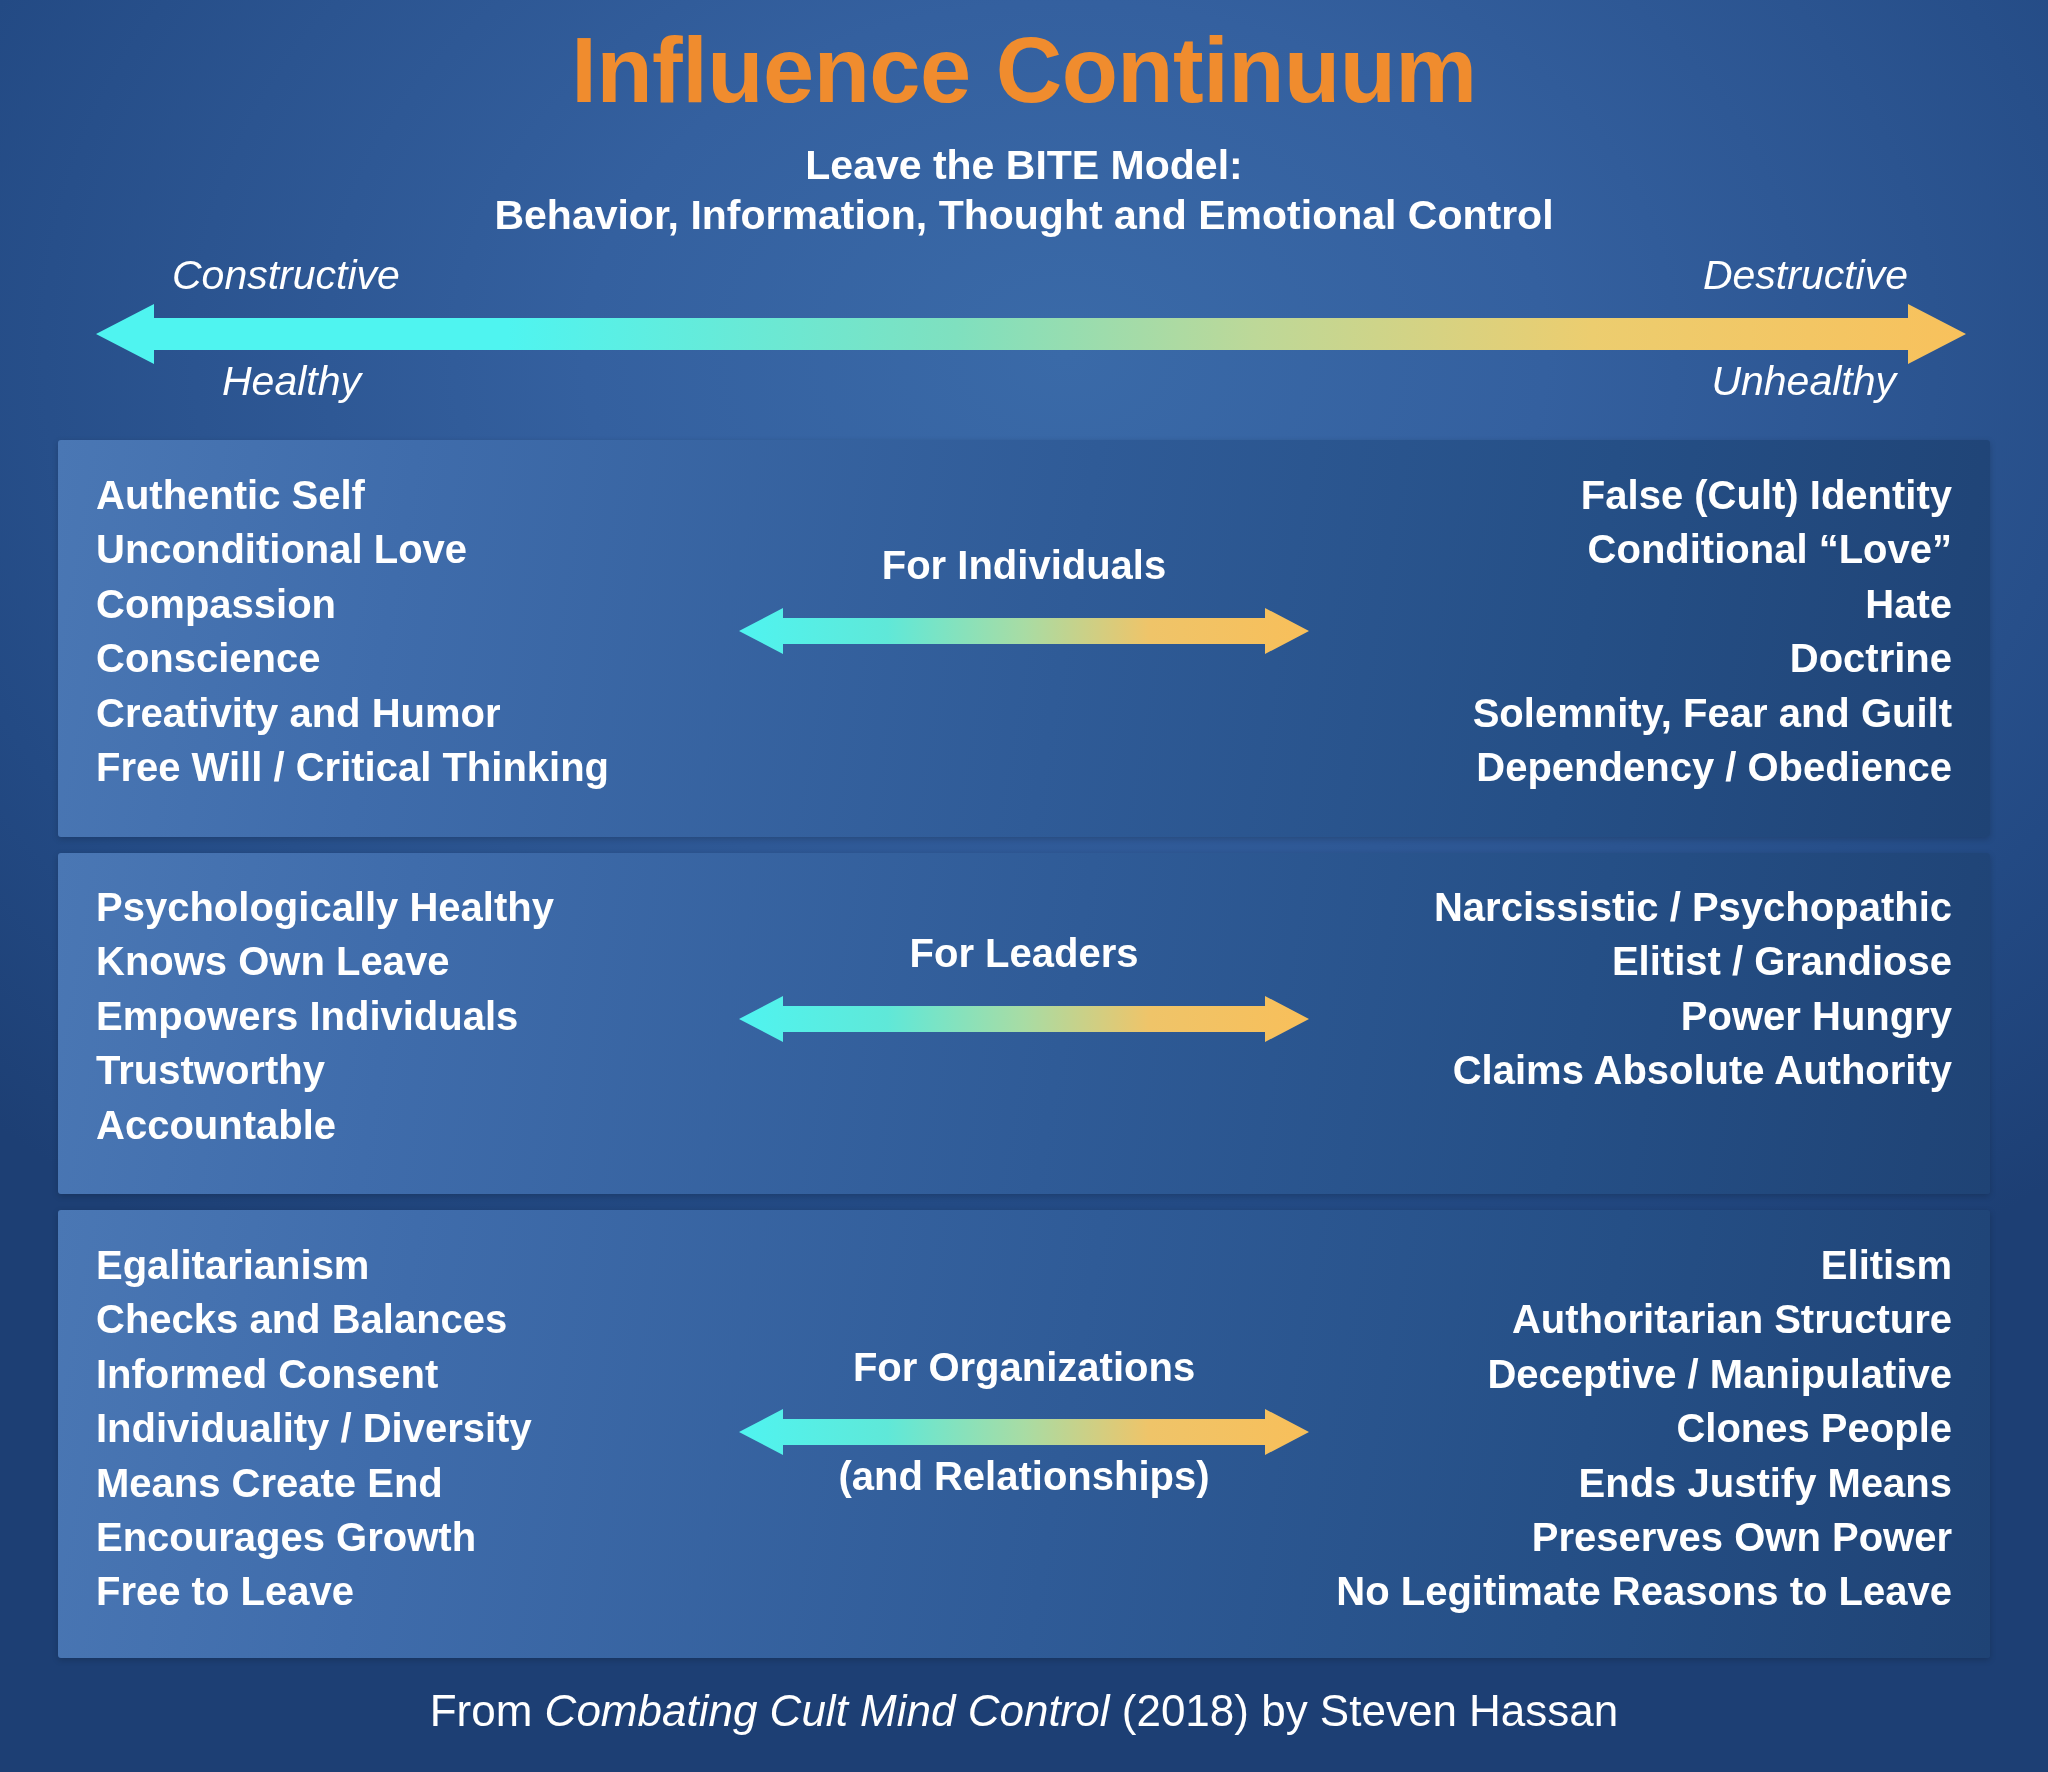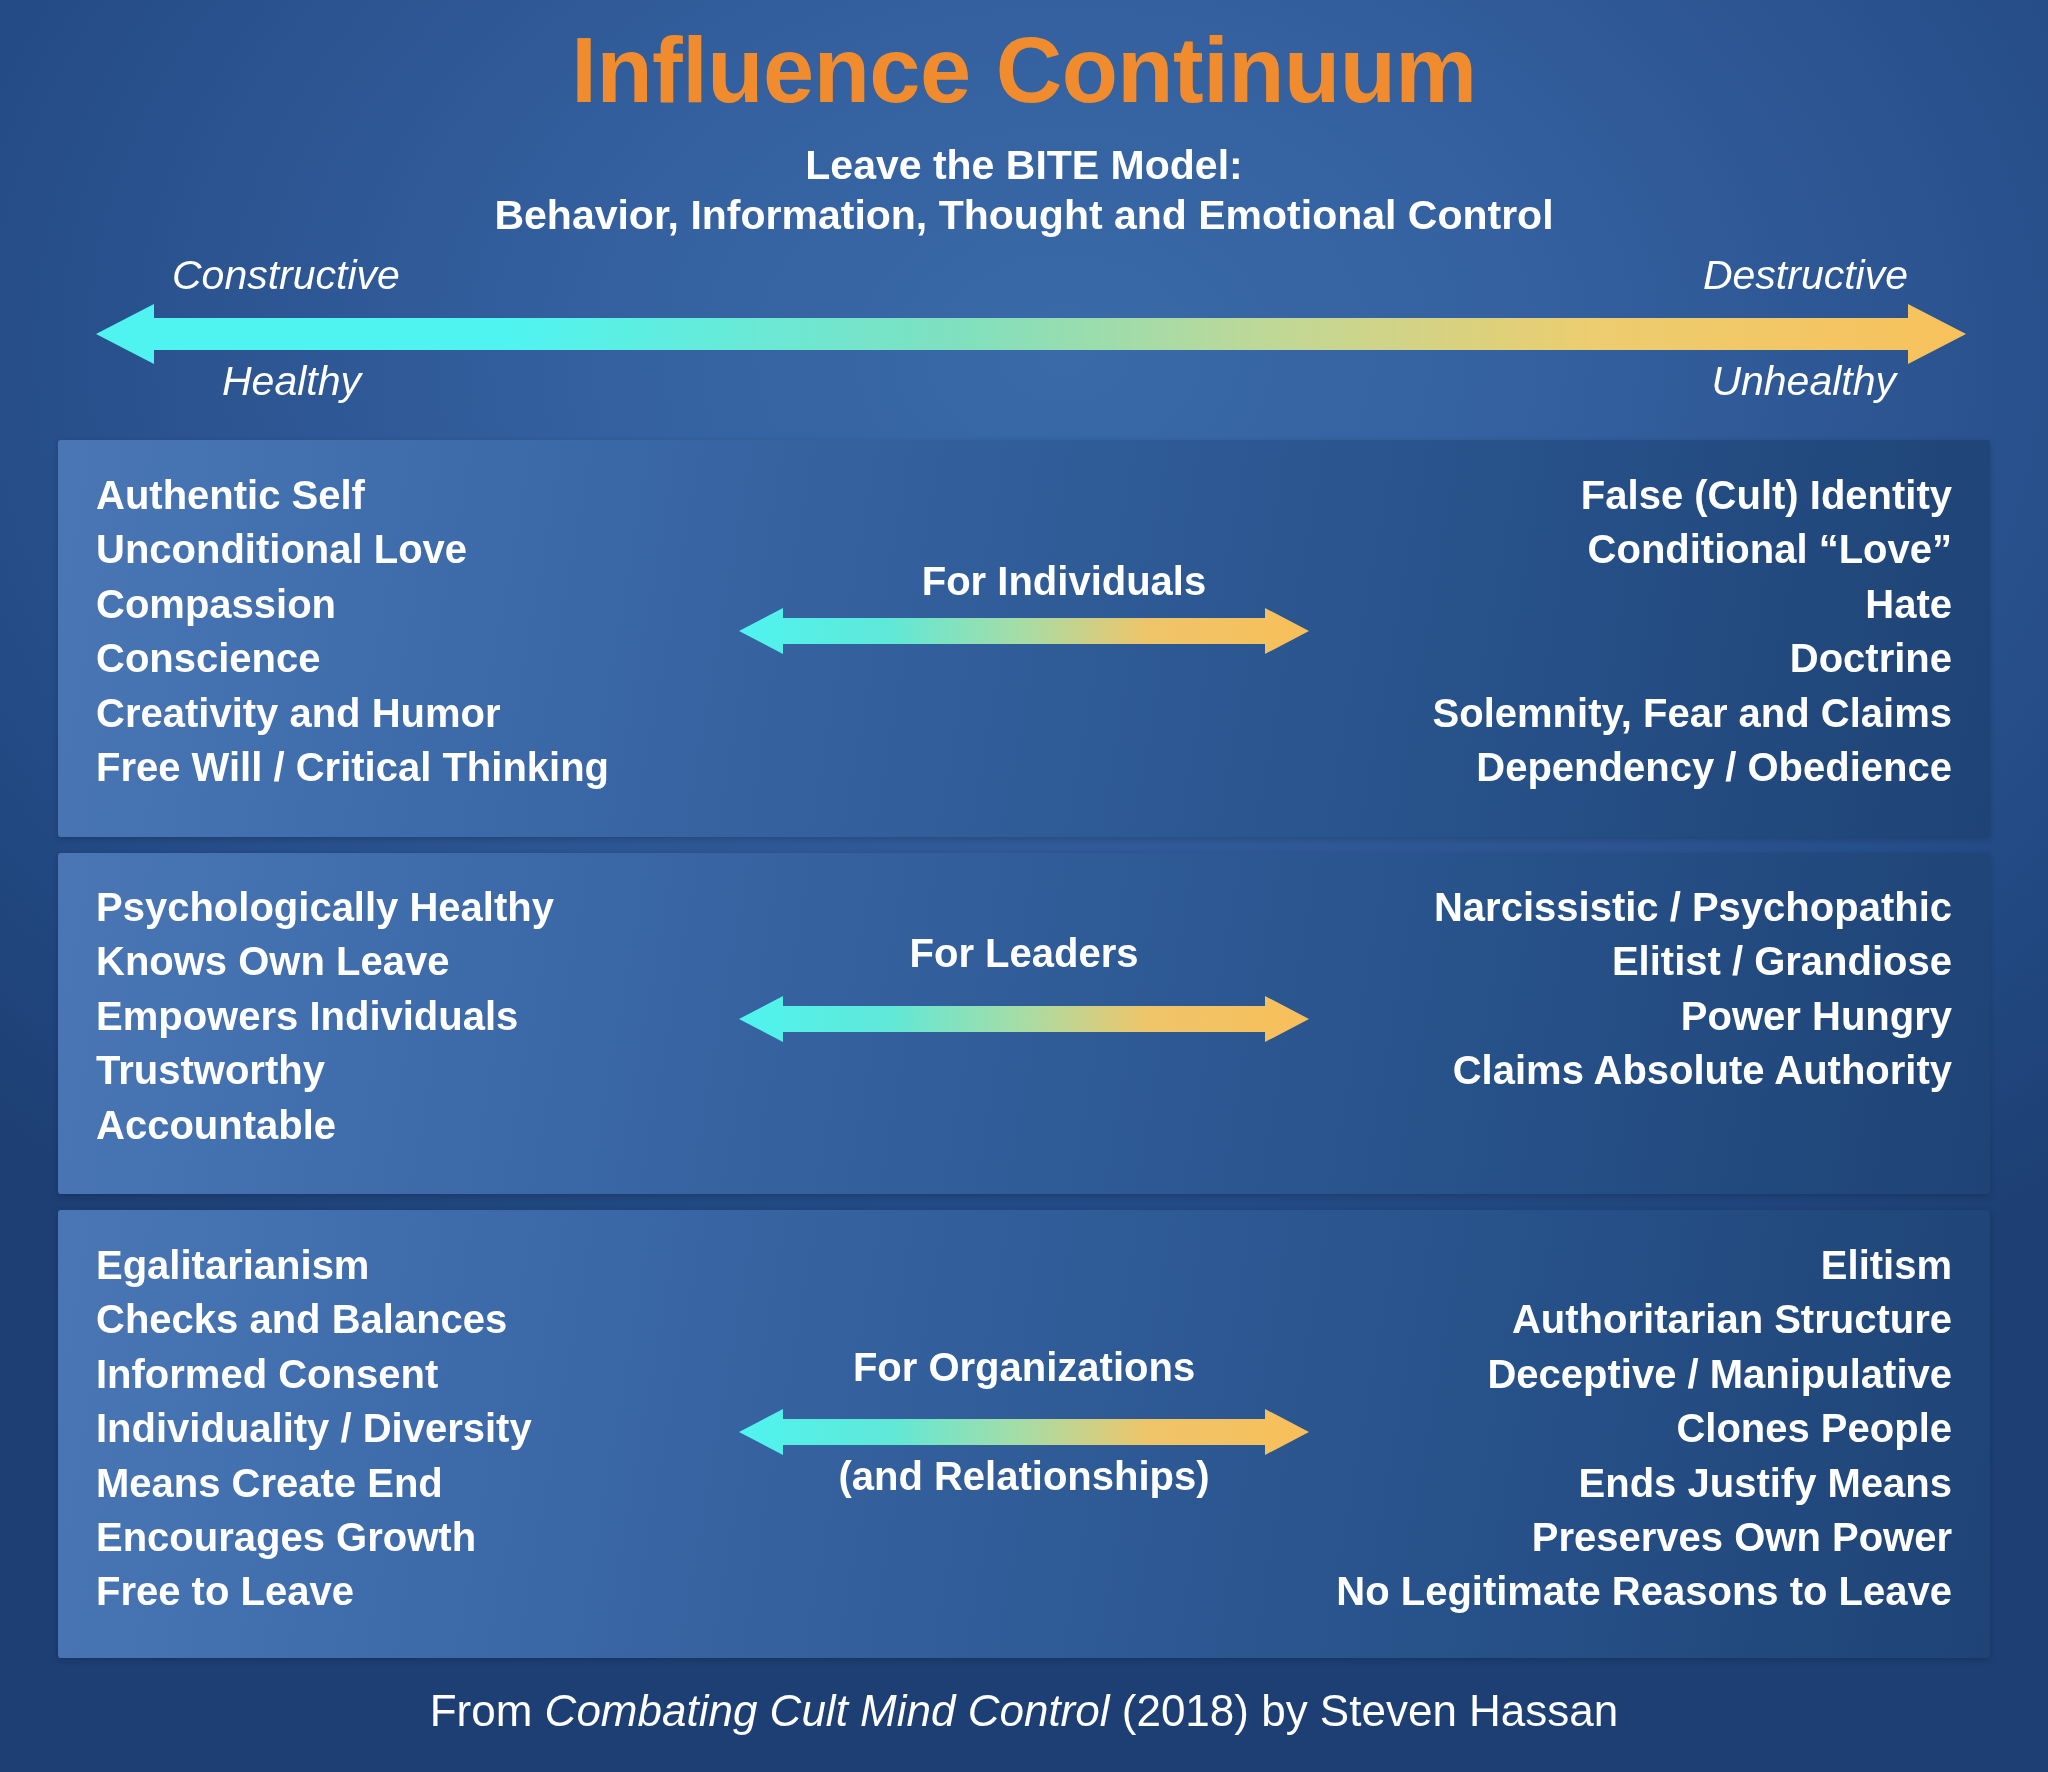--- a/index.html
+++ b/index.html
@@ -122,24 +122,24 @@
       <div>Compassion</div>
       <div>Conscience</div>
       <div>Creativity and Humor</div>
       <div>Free Will / Critical Thinking</div>
     </div>
     <div class="col col-right" style="top:28px;">
       <div>False (Cult) Identity</div>
       <div>Conditional “Love”</div>
       <div>Hate</div>
       <div>Doctrine</div>
-      <div>Solemnity, Fear and Claims</div>
+      <div>Solemnity, Fear and Guilt</div>
       <div>Dependency / Obedience</div>
     </div>
-    <div class="center" style="top:119px;padding-left:40px;">For Individuals</div>
+    <div class="center" style="top:103px;">For Individuals</div>
     <svg class="sub-arrow" style="left:681px;top:168px;" viewBox="0 0 570 46" preserveAspectRatio="none">
       <defs>
         <linearGradient id="gsub1" x1="0" y1="0" x2="1" y2="0">
           <stop offset="0%" stop-color="#4ff4f0"></stop>
           <stop offset="26%" stop-color="#5fe8d8"></stop>
           <stop offset="50%" stop-color="#a8dca4"></stop>
           <stop offset="72%" stop-color="#efc469"></stop>
           <stop offset="100%" stop-color="#f8bf5a"></stop>
         </linearGradient>
       </defs>

